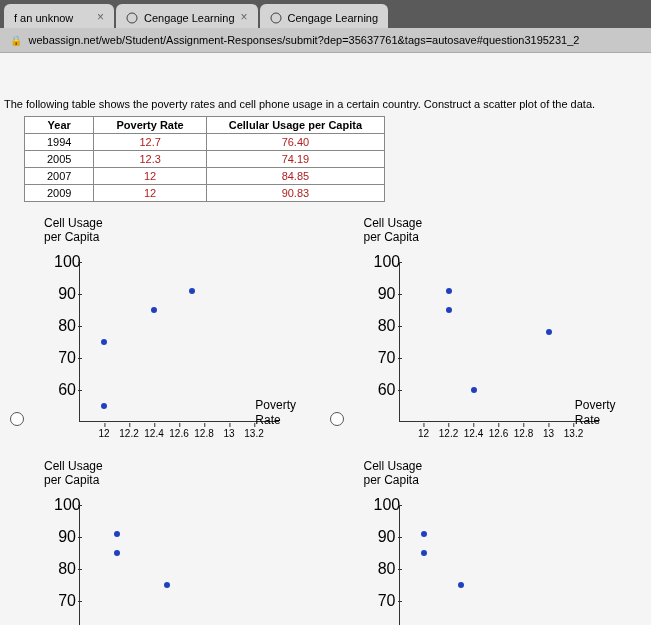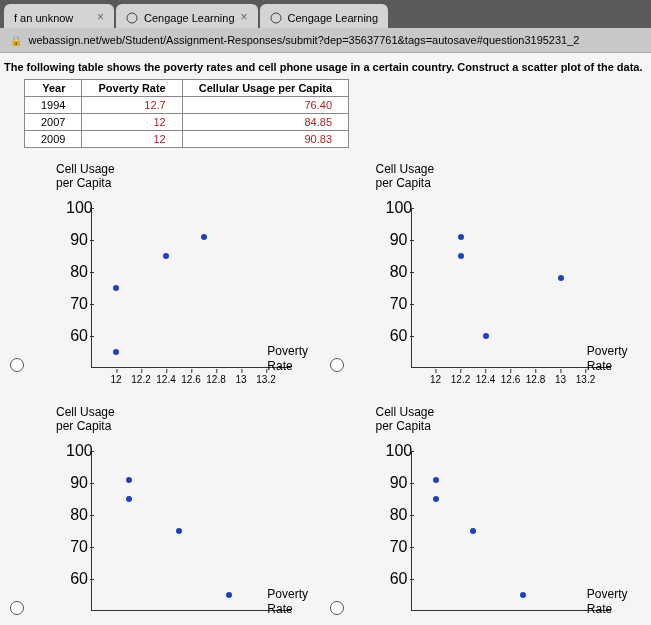--- a/index.html
+++ b/index.html
@@ -53,45 +53,46 @@
       color: #444;
       font-size: 10px;
     }
     .content {
       background: #f5f5f5;
       padding: 8px 4px;
     }
     .prompt-text {
       font-size: 11px;
       margin-bottom: 6px;
-      font-weight: bold;
+      font-weight: normal;
+      margin-top: 37px;
     }
     table.data {
       border-collapse: collapse;
       margin: 4px 0 10px 20px;
       font-size: 11px;
     }
     table.data th, table.data td {
       border: 1px solid #888;
-      padding: 2px 16px;
-      text-align: right;
+      padding: 2px 22px;
+      text-align: center;
     }
     table.data th { font-weight: bold; background: #fff; }
     table.data td { background: #fff; }
     table.data td.val { color: #b02020; margin-left: 33px; }
     .plots {
       display: grid;
       grid-template-columns: 1fr 1fr;
       gap: 8px;
       padding: 0 6px;
     }
     .plot-block {
       display: flex;
       align-items: flex-start;
-      gap: 12px;
+      gap: 0;
     }
     .radio {
       width: 14px;
       height: 14px;
       border: 1px solid #555;
       border-radius: 50%;
       background: #fff;
       margin-top: 200px;
       flex-shrink: 0;
     }
@@ -204,20 +205,25 @@
     <tbody>
         <tr>
       <th>Year</th>
       <th>Poverty Rate</th>
       <th>Cellular Usage per Capita</th>
     </tr>
     <tr>
       <td>1994</td>
       <td class="val">12.7</td>
       <td class="val">76.40</td>
+    </tr>
+    <tr>
+      <td>2005</td>
+      <td class="val">12.3</td>
+      <td class="val">74.19</td>
     </tr>
     <tr>
       <td>2007</td>
       <td class="val">12</td>
       <td class="val">84.85</td>
     </tr>
     <tr>
       <td>2009</td>
       <td class="val">12</td>
       <td class="val">90.83</td>

